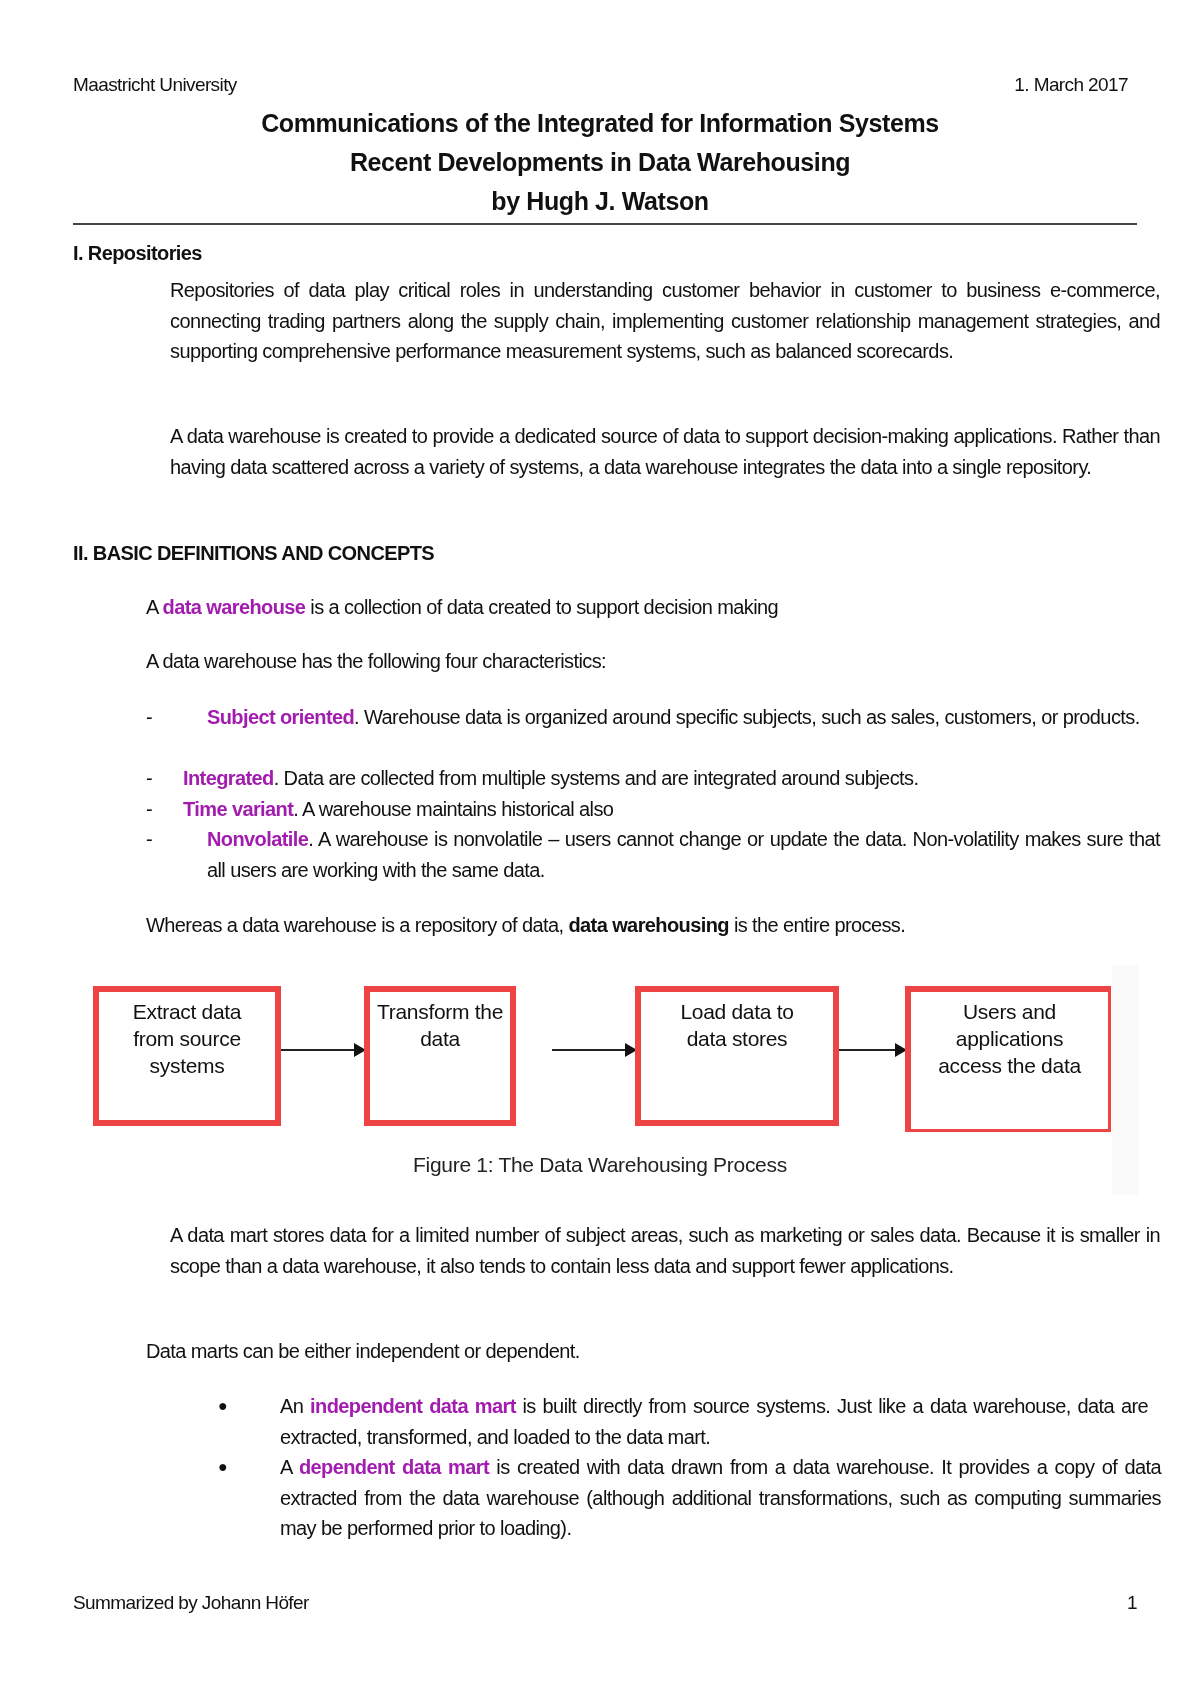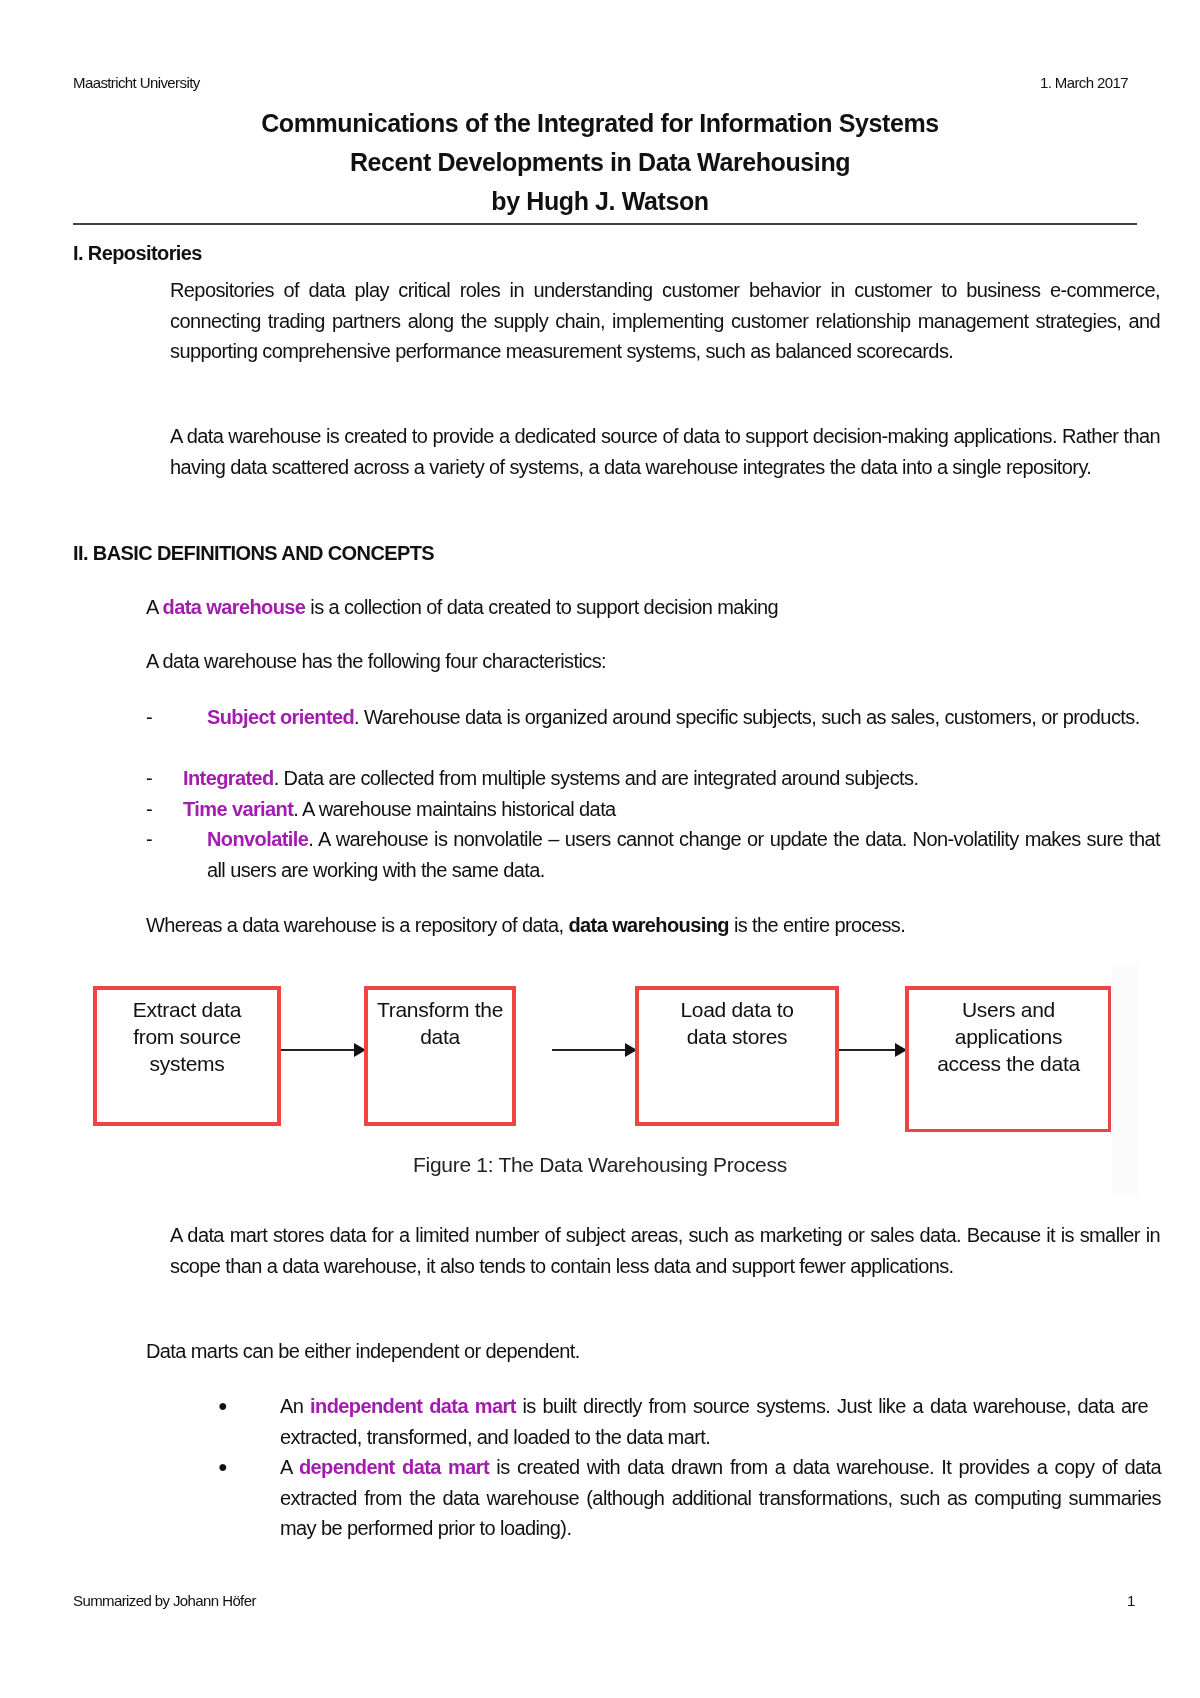--- a/index.html
+++ b/index.html
@@ -2,24 +2,24 @@
 <html><head>
 <meta charset="utf-8">
 <style>
   html,body{margin:0;padding:0;background:#fff;}
   body{width:1200px;height:1698px;position:relative;overflow:hidden;font-family:"Liberation Sans",sans-serif;color:#111;}
   .abs{position:absolute;}
   .t{font-size:20px;line-height:30.5px;white-space:nowrap;letter-spacing:-0.6px;}
   .just{text-align:justify;text-align-last:left;white-space:normal;margin-left:24px;}
   .b{font-weight:bold;}
   .red{color:#a21caf;font-weight:bold;}
-  .hdr{font-size:15px;letter-spacing:-0.6px;}
+  .hdr{font-size:19px;letter-spacing:-0.6px;}
   .title{font-size:25px;font-weight:bold;text-align:center;width:1200px;left:0;letter-spacing:-0.4px;line-height:39px;}
   .rule{left:73px;width:1064px;height:2px;background:#444;top:223px;}
-  .box{position:absolute;border:4px solid #ef4444;box-sizing:border-box;background:#fff;top:986px;height:140px;
+  .box{position:absolute;border:6px solid #ef4444;box-sizing:border-box;background:#fff;top:986px;height:140px;
        font-family:"Liberation Sans",sans-serif;font-size:21px;line-height:27px;text-align:center;padding-top:6px;letter-spacing:-0.3px;}
   .arrow{position:absolute;height:2px;background:#222;top:1049px;}
   .arrow::after{content:"";position:absolute;right:-2px;top:-6px;border-left:12px solid #111;border-top:7px solid transparent;border-bottom:7px solid transparent;}
   .dash{position:absolute;left:146px;}
   .bullet{position:absolute;left:218px;font-size:16px;}
 </style>
 </head>
 <body>
 
 <div class="abs hdr" style="left:73px;top:74px;">Maastricht University</div>
@@ -40,21 +40,21 @@
 </div>
 <div class="abs t" style="left:146px;top:646px;text-align:right;">A data warehouse has the following four characteristics:</div>
 
 <div class="abs t dash" style="top:702px;">-</div>
 <div class="abs t just" style="left:183px;width:953px;top:702px;"><span class="red">Subject oriented</span><span>. Warehouse data is organized around specific subjects, such as sales, customers, or products.</span></div>
 
 <div class="abs t dash" style="top:763px;">-</div>
 <div class="abs t" style="left:183px;top:763px;"><span class="red">Integrated</span><span>. Data are collected from multiple systems and are integrated around subjects.</span></div>
 
 <div class="abs t dash" style="top:794px;">-</div>
-<div class="abs t" style="left:183px;top:794px;"><span class="red">Time variant</span><span>. A warehouse maintains historical data</span></div>
+<div class="abs t" style="left:183px;top:794px;"><span class="red">Time variant</span><span>. A warehouse maintains historical also</span></div>
 
 <div class="abs t dash" style="top:824px;">-</div>
 <div class="abs t just" style="left:183px;width:953px;top:824px;"><span class="red">Nonvolatile</span><span>. A warehouse is nonvolatile – users cannot change or update the data. Non-volatility makes sure that all users are working with the same data.</span></div>
 
 <div class="abs t" style="left:146px;top:910px;"><span>Whereas a data warehouse is a repository of data, </span><span class="b">data warehousing</span><span> is the entire process.</span></div>
 
 <div class="abs" style="left:1112px;top:965px;width:26px;height:230px;background:#fafafa;"></div>
 <div class="box" style="left:93px;width:188px;white-space:pre-line;">Extract data
 from source
 systems</div>

